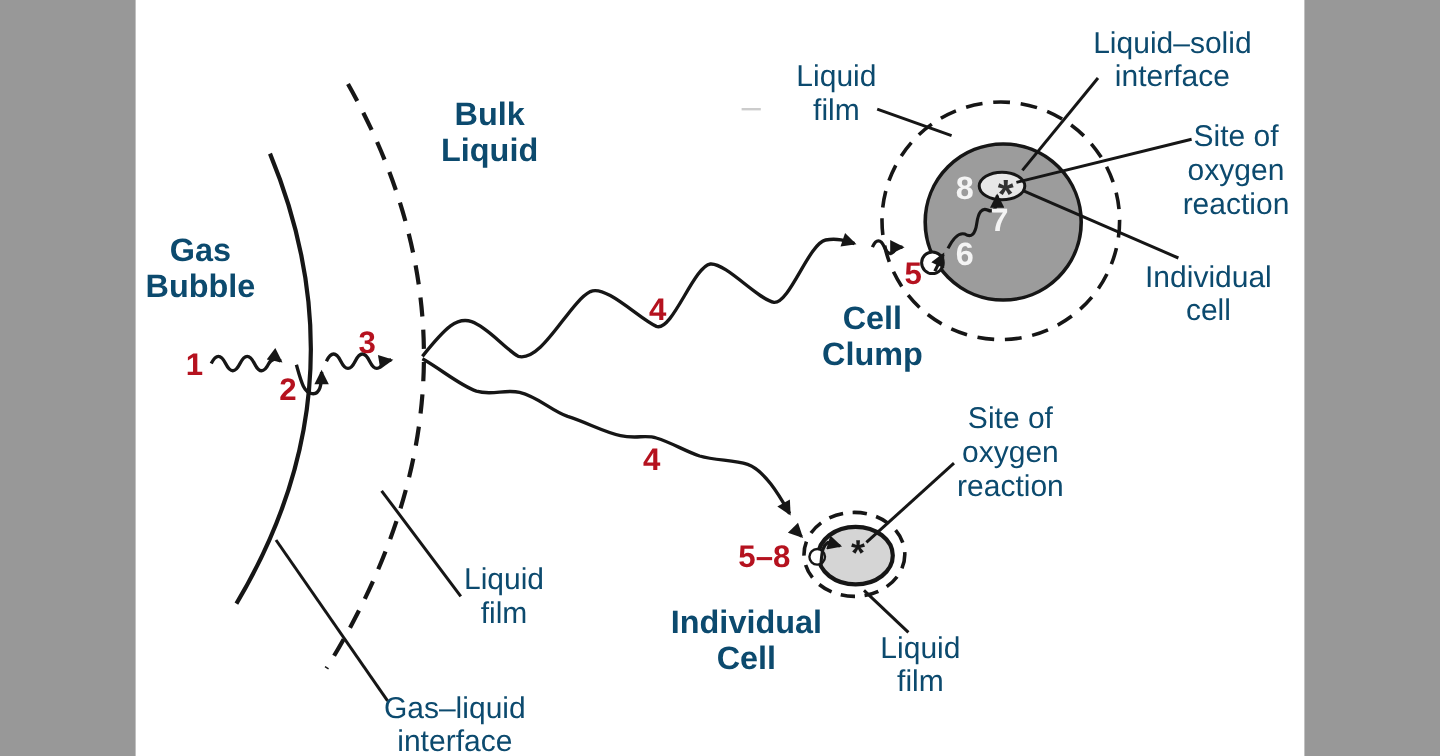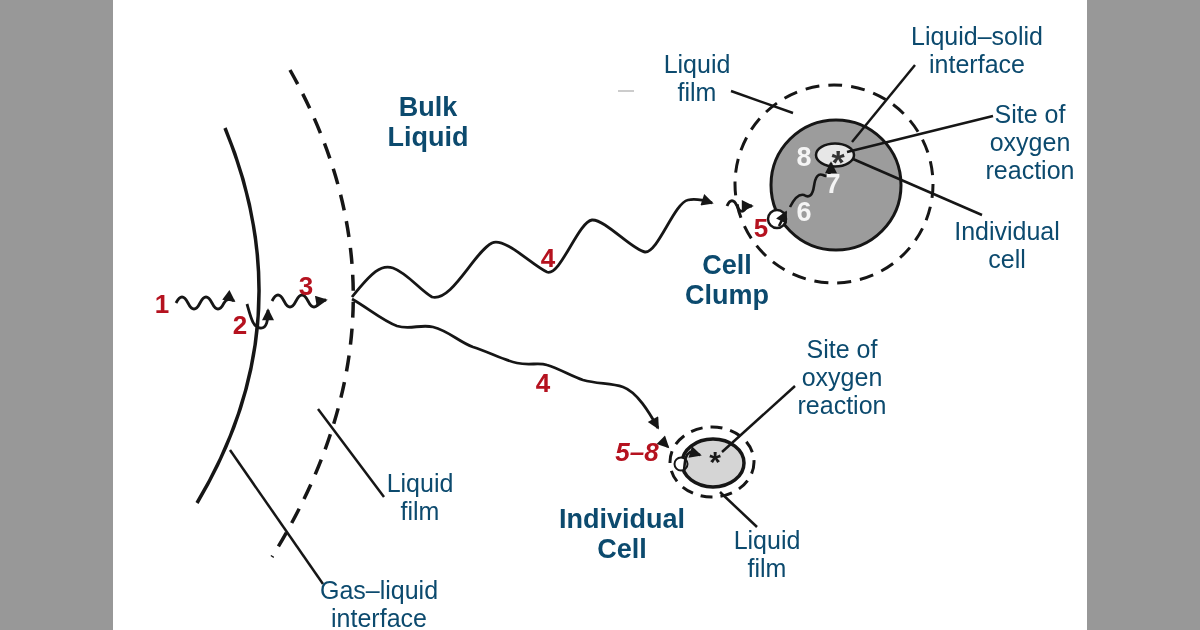--- a/index.html
+++ b/index.html
@@ -85,21 +85,23 @@
     <line x1="731" y1="91" x2="793" y2="113" stroke="#161616" stroke-width="2.5"></line>
     <line x1="915" y1="65" x2="852" y2="142" stroke="#161616" stroke-width="2.5"></line>
     <line x1="993" y1="116" x2="847" y2="152" stroke="#161616" stroke-width="2.5"></line>
     <line x1="982" y1="215" x2="853" y2="159" stroke="#161616" stroke-width="2.5"></line>
     <line x1="795" y1="386" x2="722" y2="452" stroke="#161616" stroke-width="2.5"></line>
     <line x1="757" y1="527" x2="720" y2="492" stroke="#161616" stroke-width="2.5"></line>
     <line x1="318" y1="409" x2="384" y2="497" stroke="#161616" stroke-width="2.5"></line>
     <line x1="230" y1="450" x2="323" y2="584" stroke="#161616" stroke-width="2.5"></line>
   </svg>
 
-  <div class="lbl main" style="left:428px;top:110px;margin-top:12px;">Bulk
+  <div class="lbl main" style="left:167px;top:224px;">Gas
+Bubble</div>
+  <div class="lbl main" style="left:408px;top:110px;">Bulk
 Liquid</div>
   <div class="lbl main" style="left:727px;top:280px;">Cell
 Clump</div>
   <div class="lbl main" style="left:622px;top:534px;">Individual
 Cell</div>
 
   <div class="lbl annot" style="left:697px;top:78px;">Liquid
 film</div>
   <div class="lbl annot" style="left:977px;top:50px;">Liquid–solid
 interface</div>
@@ -117,21 +119,21 @@
 film</div>
   <div class="lbl annot" style="left:379px;top:604px;">Gas–liquid
 interface</div>
 
   <div class="num" style="left:162px;top:304px;">1</div>
   <div class="num" style="left:240px;top:325px;">2</div>
   <div class="num" style="left:306px;top:286px;">3</div>
   <div class="num" style="left:548px;top:258px;">4</div>
   <div class="num" style="left:543px;top:383px;">4</div>
   <div class="num" style="left:761px;top:228px;">5</div>
-  <div class="num" style="left:637px;top:452px;font-style:italic;">5–8</div>
+  <div class="num" style="left:637px;top:464px;">5–8</div>
   <div class="num white" style="left:804px;top:212px;">6</div>
   <div class="num white" style="left:833px;top:184px;">7</div>
   <div class="num white" style="left:804px;top:157px;">8</div>
 
   <div class="asterisk clump" style="left:827px;top:145px;">*</div>
   <div class="asterisk cell" style="left:704px;top:447px;">*</div>
 
 </div>
 
 </body></html>

